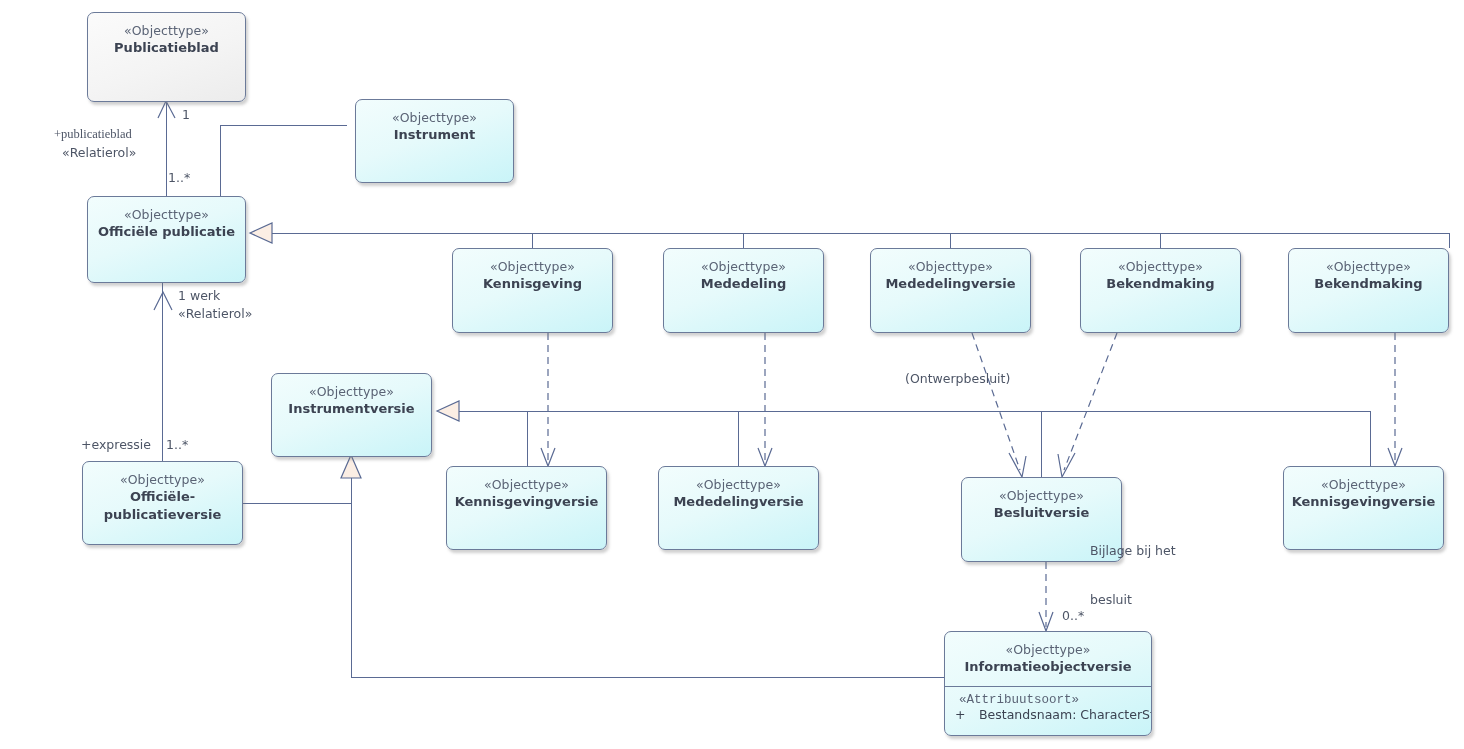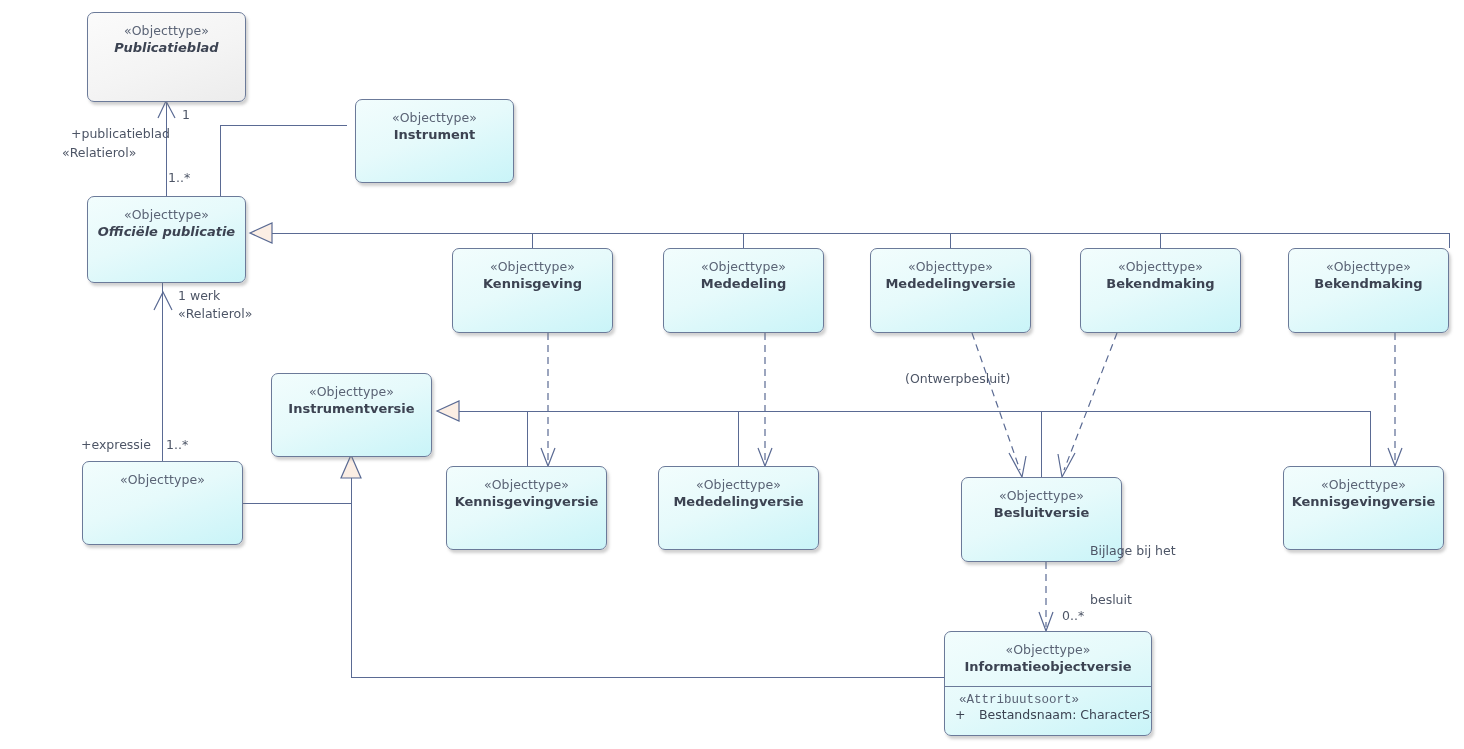--- a/index.html
+++ b/index.html
@@ -41,21 +41,20 @@
     color: #5a6375;
     letter-spacing: .1px;
   }
   .nodename {
     display: block;
     font-size: 13px;
     font-weight: bold;
     color: #3c4352;
   }
   .nodename.italic {
-    font-style: italic;
   }
   .compartment {
     border-top: 1px solid #6b7a99;
     margin-top: 10px;
     padding: 6px 0 6px 0;
   }
   .attr-stereo {
     display: block;
     font-size: 12.5px;
     color: #5a6375;
@@ -215,20 +214,21 @@
   <div class="node" style="left:271px; top:373px; width:161px; height:84px;">
     <div class="node-head">
       <span class="stereotype">«Objecttype»</span>
       <span class="nodename">Instrumentversie</span>
     </div>
   </div>
 
   <div class="node" style="left:82px; top:461px; width:161px; height:84px;">
     <div class="node-head">
       <span class="stereotype">«Objecttype»</span>
+      <span class="nodename">Officiële-publicatieversie</span>
     </div>
   </div>
 
   <div class="node" style="left:446px; top:466px; width:161px; height:84px;">
     <div class="node-head">
       <span class="stereotype">«Objecttype»</span>
       <span class="nodename">Kennisgevingversie</span>
     </div>
   </div>
 
@@ -260,21 +260,21 @@
     </div>
     <div class="compartment">
       <span class="attr-stereo">«Attribuutsoort»</span>
       <span class="attr-row">
         <span class="attr-vis">+</span><span>Bestandsnaam: CharacterString</span>
       </span>
     </div>
   </div>
 
   <div class="elabel" style="left:182px; top:107px;">1</div>
-  <div class="elabel" style="left:71px; top:126px;">+publicatieblad</div>
+  <div class="elabel" style="left:54px; top:126px;font-family:Liberation Serif, serif;">+publicatieblad</div>
   <div class="elabel" style="left:62px; top:145px;">«Relatierol»</div>
   <div class="elabel" style="left:168px; top:170px;">1..*</div>
 
   <div class="elabel" style="left:178px; top:288px;">1 werk</div>
   <div class="elabel" style="left:178px; top:306px;">«Relatierol»</div>
 
   <div class="elabel" style="left:81px; top:437px;">+expressie</div>
   <div class="elabel" style="left:166px; top:437px;">1..*</div>
 
   <div class="elabel" style="left:905px; top:371px;">(Ontwerpbesluit)</div>

